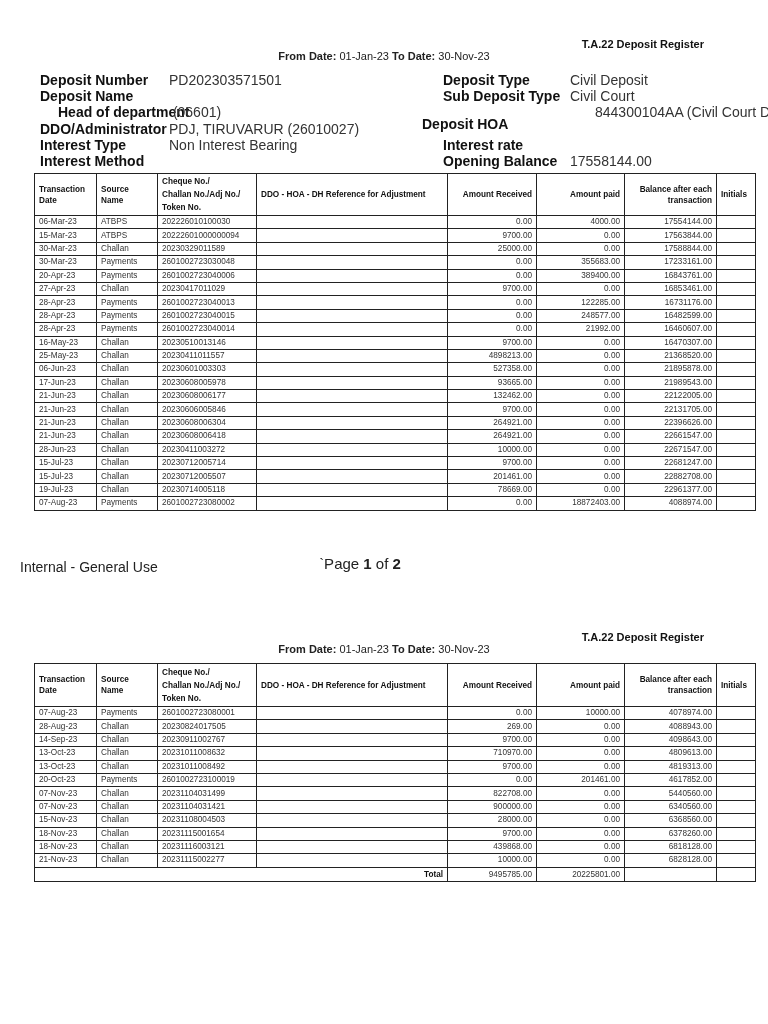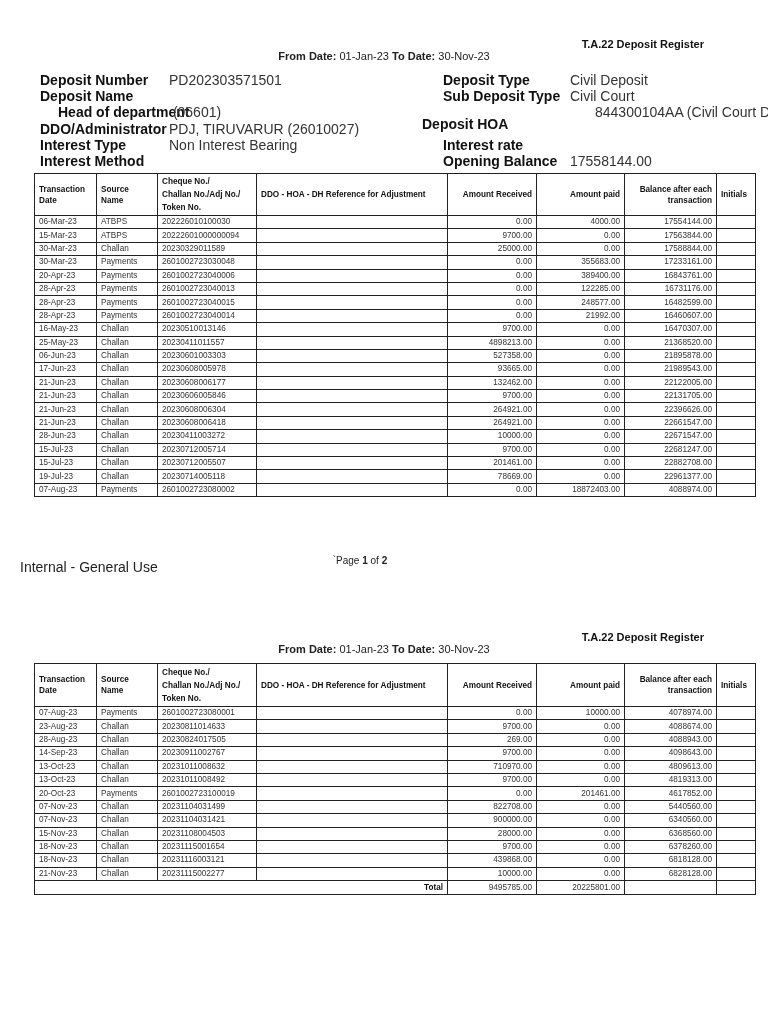--- a/index.html
+++ b/index.html
@@ -32,21 +32,21 @@
     font-weight: bold; color: #111; text-align: left; vertical-align: middle;
     white-space: normal; line-height: 11px; font-size: 8.2px;
   }
   table.reg thead th.r { text-align: right; }
   table.reg tbody td { height: 13.4px; line-height: 12px; }
   table.reg td.r { text-align: right; }
   table.reg tr.total td { height: 14px; }
   table.reg tr.total td.tlabel { font-weight: bold; color: #111; text-align: right; }
 
   .footer-left { position: absolute; left: 20px; top: 559px; font-size: 14px; color: #222; }
-  .footer-center { position: absolute; left: 0; width: 720px; top: 555px; text-align: center; font-size: 10px; color: #222; }
+  .footer-center { position: absolute; left: 0; width: 720px; top: 555px; text-align: center; font-size: 15px; color: #222; }
   .footer-center b { font-weight: bold; }
 </style>
 </head>
 <body>
 
 <div class="page-title" style="top:38px;">T.A.22 Deposit Register</div>
 <div class="page-subtitle" style="top:50px;">
   <b>From Date:</b>
   <span>01-Jan-23</span>
   <b>To Date:</b>
@@ -147,20 +147,30 @@
         <td>20-Apr-23</td>
         <td>Payments</td>
         <td>2601002723040006</td>
         <td></td>
         <td class="r">0.00</td>
         <td class="r">389400.00</td>
         <td class="r">16843761.00</td>
         <td></td>
       </tr>
       <tr>
+        <td>27-Apr-23</td>
+        <td>Challan</td>
+        <td>20230417011029</td>
+        <td></td>
+        <td class="r">9700.00</td>
+        <td class="r">0.00</td>
+        <td class="r">16853461.00</td>
+        <td></td>
+      </tr>
+      <tr>
         <td>28-Apr-23</td>
         <td>Payments</td>
         <td>2601002723040013</td>
         <td></td>
         <td class="r">0.00</td>
         <td class="r">122285.00</td>
         <td class="r">16731176.00</td>
         <td></td>
       </tr>
       <tr>
@@ -357,30 +367,20 @@
         <td>07-Aug-23</td>
         <td>Payments</td>
         <td>2601002723080001</td>
         <td></td>
         <td class="r">0.00</td>
         <td class="r">10000.00</td>
         <td class="r">4078974.00</td>
         <td></td>
       </tr>
       <tr>
-        <td>23-Aug-23</td>
-        <td>Challan</td>
-        <td>20230811014633</td>
-        <td></td>
-        <td class="r">9700.00</td>
-        <td class="r">0.00</td>
-        <td class="r">4088674.00</td>
-        <td></td>
-      </tr>
-      <tr>
         <td>28-Aug-23</td>
         <td>Challan</td>
         <td>20230824017505</td>
         <td></td>
         <td class="r">269.00</td>
         <td class="r">0.00</td>
         <td class="r">4088943.00</td>
         <td></td>
       </tr>
       <tr>

